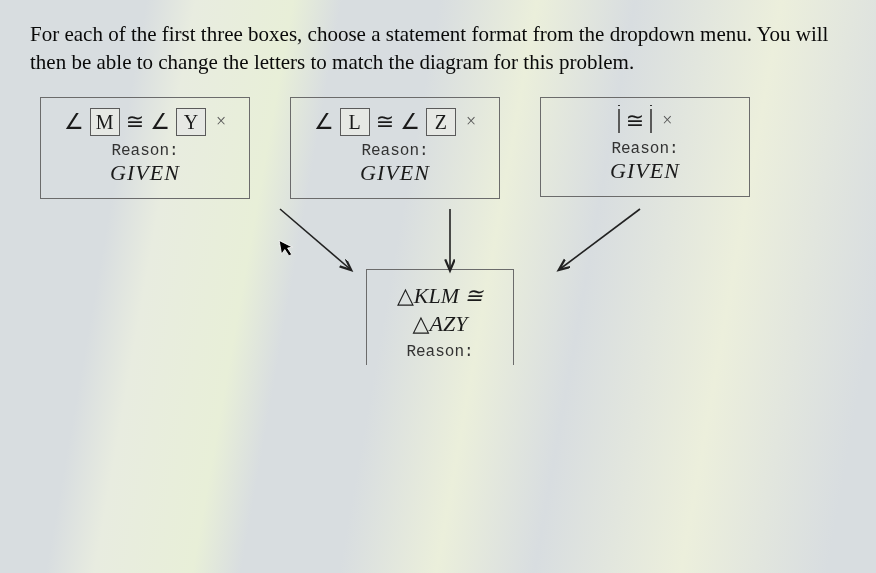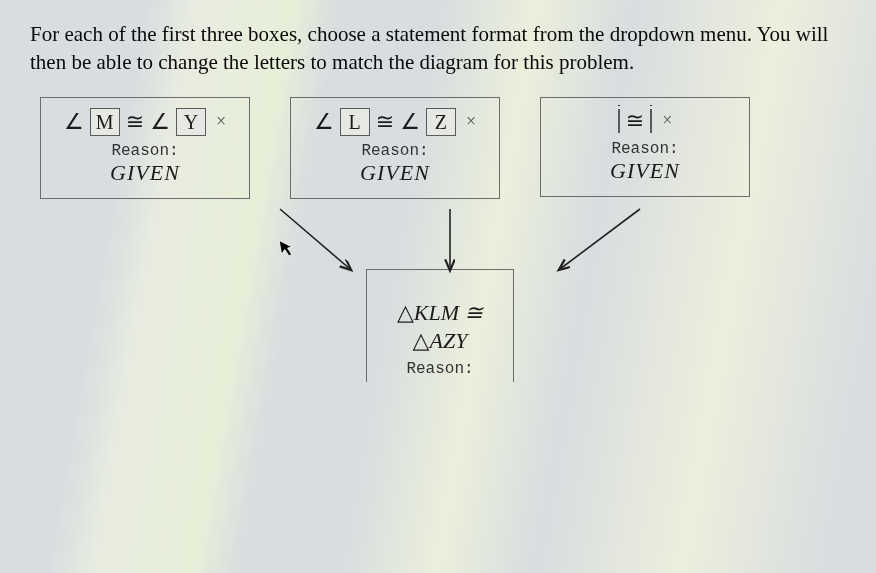--- a/index.html
+++ b/index.html
@@ -106,21 +106,21 @@
   }
   .conclusion-row {
     display: flex;
     justify-content: center;
     width: 780px;
     margin-left: 20px;
   }
   .concl-box {
     border: 1px solid #6b6b6b;
     border-bottom: none;
-    padding: 29px 30px 4px 30px;
+    padding: 12px 30px 4px 30px;
     text-align: center;
   }
   .concl-stmt {
     font-family: 'Times New Roman', serif;
     font-style: italic;
     font-size: 22px;
     line-height: 1.3;
   }
   .tri {
     font-style: normal;

